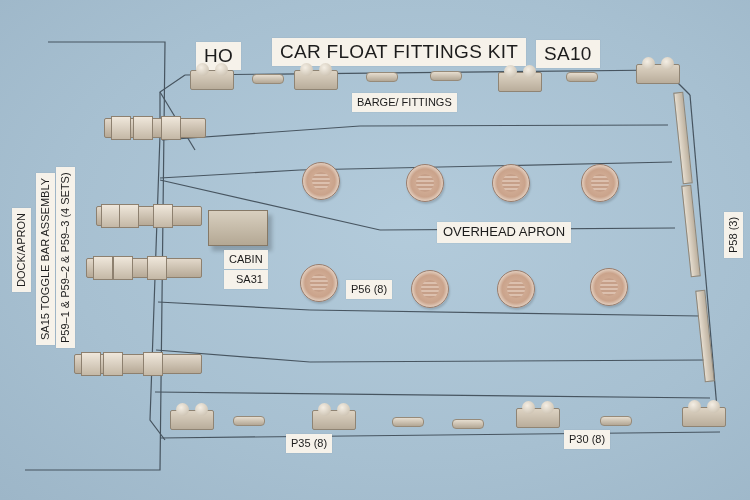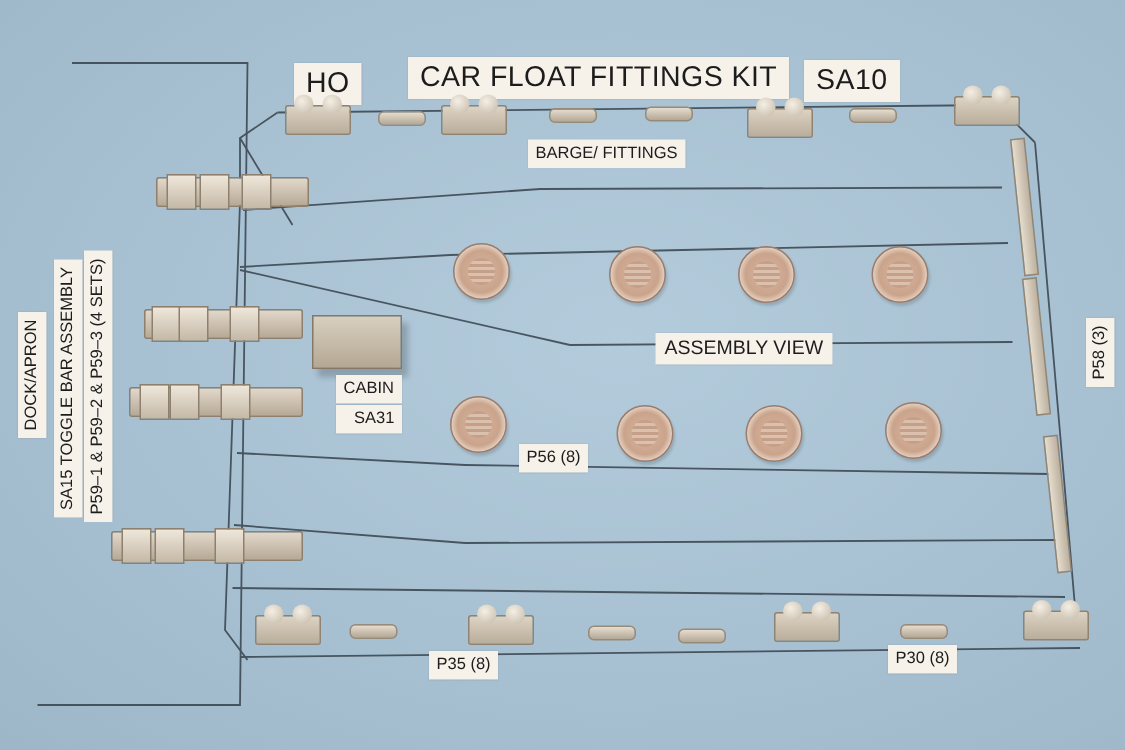--- a/index.html
+++ b/index.html
@@ -91,28 +91,28 @@
   <div class="part cleat" style="left:430px;top:71px;"></div>
   <div class="part bitt" style="left:498px;top:72px;"></div>
   <div class="part cleat" style="left:566px;top:72px;"></div>
   <div class="part bitt" style="left:636px;top:64px;"></div>
 
   <div class="part hatch" style="left:302px;top:162px;"></div>
   <div class="part hatch" style="left:406px;top:164px;"></div>
   <div class="part hatch" style="left:492px;top:164px;"></div>
   <div class="part hatch" style="left:581px;top:164px;"></div>
 
-  <div class="label mid" style="left:437px;top:222px;">ASSEMBLY VIEW</div>
+  <div class="label mid" style="left:437px;top:222px;">OVERHEAD APRON</div>
 
   <div class="part cabin" style="left:208px;top:210px;"></div>
   <div class="label small" style="left:224px;top:250px;">CABIN</div>
   <div class="label small" style="left:224px;top:270px;padding-left:12px;">SA31</div>
 
   <div class="part hatch" style="left:300px;top:264px;"></div>
-  <div class="label small" style="left:346px;top:296px;">P56    (8)</div>
+  <div class="label small" style="left:346px;top:280px;">P56    (8)</div>
   <div class="part hatch" style="left:411px;top:270px;"></div>
   <div class="part hatch" style="left:497px;top:270px;"></div>
   <div class="part hatch" style="left:590px;top:268px;"></div>
 
   <div class="part rail" style="left:678px;top:92px;"></div>
   <div class="part rail" style="left:686px;top:185px;"></div>
   <div class="part rail" style="left:700px;top:290px;"></div>
   <div class="label small vert" style="left:724px;top:258px;">P58  (3)</div>
 
   <div class="part toggle" style="left:104px;top:118px;width:100px;">
@@ -143,14 +143,14 @@
   <div class="part bitt" style="left:170px;top:410px;"></div>
   <div class="part cleat" style="left:233px;top:416px;"></div>
   <div class="part bitt" style="left:312px;top:410px;"></div>
   <div class="part cleat" style="left:392px;top:417px;"></div>
   <div class="part cleat" style="left:452px;top:419px;"></div>
   <div class="part bitt" style="left:516px;top:408px;"></div>
   <div class="part cleat" style="left:600px;top:416px;"></div>
   <div class="part bitt" style="left:682px;top:407px;"></div>
 
   <div class="label small" style="left:286px;top:434px;">P35    (8)</div>
-  <div class="label small" style="left:592px;top:430px;">P30    (8)</div>
+  <div class="label small" style="left:564px;top:430px;">P30    (8)</div>
 </div>
 
 </body></html>

